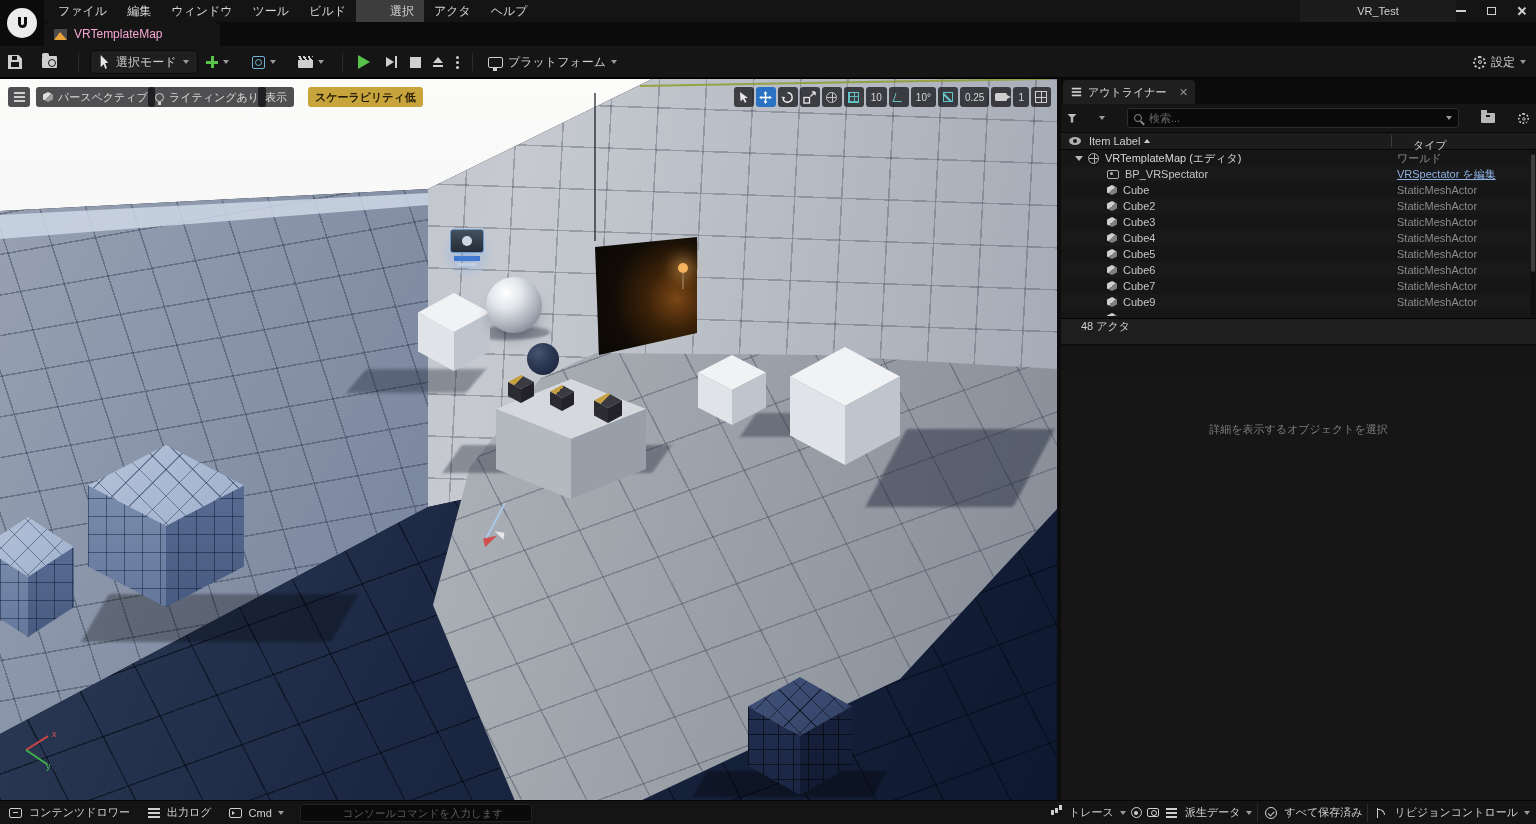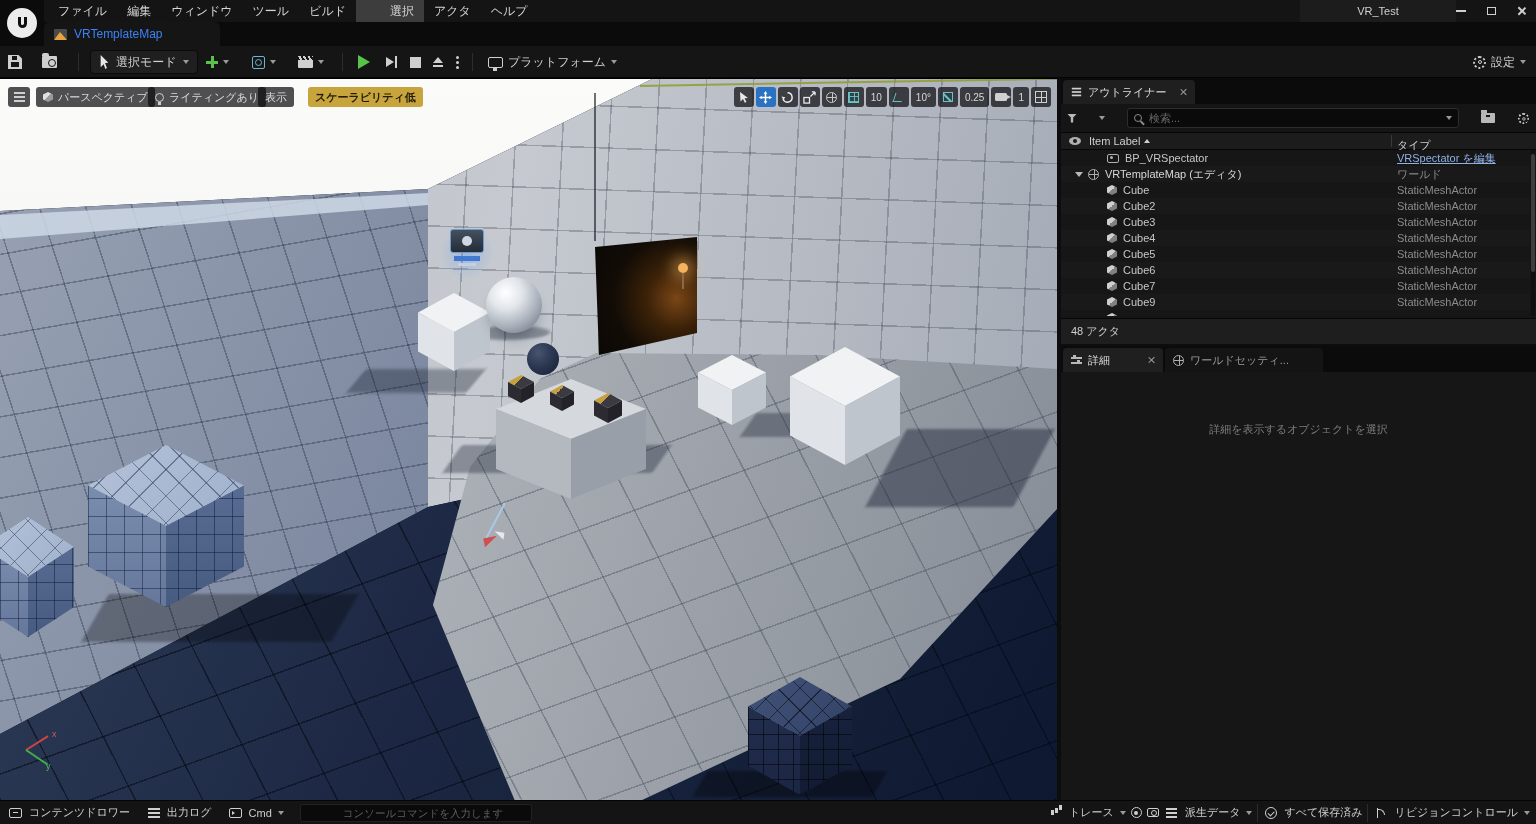--- a/index.html
+++ b/index.html
@@ -22,21 +22,21 @@
   .win-btn{width:30px;height:22px;display:flex;align-items:center;justify-content:center;}
   .ic-min{width:10px;height:2px;background:#cfcfcf;}
   .ic-max{width:9px;height:8px;border:1.5px solid #cfcfcf;}
   .ic-close{position:relative;width:10px;height:10px;}
   .ic-close::before,.ic-close::after{content:"";position:absolute;left:4.5px;top:0;width:1.5px;height:10px;background:#cfcfcf;}
   .ic-close::before{transform:rotate(45deg);} .ic-close::after{transform:rotate(-45deg);}
 
   
   .tabwell{position:absolute;left:0;top:22px;right:0;height:24px;background:#0b0b0b;}
   .asset-tab{position:absolute;left:44px;top:0;height:24px;width:176px;background:#151515;border-radius:6px 6px 0 0;
-             display:flex;align-items:center;gap:7px;padding:0 10px;font-size:12px;color:#3b82f6;}
+             display:flex;align-items:center;gap:7px;padding:0 10px;font-size:12px;color:#f9a8d4;}
   .ic-level{position:relative;width:13px;height:11px;background:#4a4a4a;overflow:hidden;border-radius:1px;flex:0 0 auto;}
   .ic-level::after{content:"";position:absolute;left:0;bottom:0;border-left:6px solid transparent;border-right:7px solid transparent;border-bottom:8px solid #e8a33d;}
 
   
   .toolbar{position:absolute;left:0;top:46px;right:0;height:32px;background:#151515;border-bottom:1px solid #050505;}
   .tb{position:absolute;top:0;height:32px;display:flex;align-items:center;gap:5px;color:#d0d0d0;font-size:12px;}
   .sep{width:1px;height:18px;background:#2c2c2c;}
   .mode-btn{display:flex;align-items:center;gap:6px;height:24px;padding:0 8px;background:#1f1f1f;border:1px solid #0a0a0a;border-radius:4px;}
   .caret{width:0;height:0;border-left:3.5px solid transparent;border-right:3.5px solid transparent;border-top:4px solid #9a9a9a;}
   .ic-floppy{position:relative;width:14px;height:14px;background:#cfcfcf;clip-path:polygon(0 0,75% 0,100% 25%,100% 100%,0 100%);}
@@ -199,41 +199,41 @@
   .srch input::placeholder{color:#6a6a6a;}
   .ic-mag{position:relative;width:8px;height:8px;border:1.5px solid #8a8a8a;border-radius:50%;flex:0 0 auto;}
   .ic-mag::after{content:"";position:absolute;right:-4px;bottom:-2px;width:5px;height:1.5px;background:#8a8a8a;transform:rotate(45deg);}
   .ic-folderplus{position:relative;width:14px;height:10px;background:#b8b8b8;border-radius:1px;}
   .ic-folderplus::before{content:"";position:absolute;top:-3px;left:0;width:6px;height:3px;background:#b8b8b8;}
   .ic-folderplus::after{content:"";position:absolute;left:5px;top:2px;width:4px;height:1.5px;background:#151515;box-shadow:0 0 0 0 #151515;}
   .o-header{position:absolute;left:0;top:54px;right:0;height:18px;background:#1c1c1c;border-top:1px solid #060606;border-bottom:1px solid #060606;
             display:flex;align-items:center;font-size:11px;color:#cfcfcf;}
   .o-header::after{content:"";position:absolute;left:330px;top:2px;bottom:2px;width:1px;background:#3a3a3a;}
   .o-header .hl{margin-left:8px;display:flex;align-items:center;gap:4px;}
-  .o-header .ht{position:absolute;left:336px;margin-top:8px;}
+  .o-header .ht{position:absolute;left:352px;margin-top:8px;}
   .o-header .eyewrap{margin-left:8px;display:flex;}
   .sortup{width:0;height:0;border-left:3.5px solid transparent;border-right:3.5px solid transparent;border-bottom:4px solid #cfcfcf;}
   .o-rows{position:absolute;left:0;top:72px;right:6px;height:166px;overflow:hidden;}
   .orow{position:relative;height:16px;display:flex;align-items:center;font-size:11px;color:#c6c6c6;padding-left:46px;}
   .orow:nth-child(odd){background:#161616;} .orow:nth-child(even){background:#191919;}
   .orow.root{padding-left:14px;color:#d8d8d8;}
   .orow .typ{position:absolute;left:336px;color:#8b8b8b;white-space:nowrap;}
   .orow .typ.link{color:#8fb1e3;text-decoration:underline;}
   .crt{width:0;height:0;border-left:4px solid transparent;border-right:4px solid transparent;border-top:5px solid #b8b8b8;margin-right:5px;flex:0 0 auto;}
   .ic-world{position:relative;width:11px;height:11px;border:1.5px solid #b0b0b0;border-radius:50%;margin-right:6px;flex:0 0 auto;}
   .ic-world::before{content:"";position:absolute;left:50%;top:0;bottom:0;width:1px;background:#b0b0b0;}
   .ic-world::after{content:"";position:absolute;top:50%;left:0;right:0;height:1px;background:#b0b0b0;}
   .ic-spect{position:relative;width:12px;height:9px;border:1.5px solid #b0b0b0;border-radius:2px;margin-right:6px;flex:0 0 auto;}
   .ic-spect::after{content:"";position:absolute;left:2px;top:1.5px;width:3px;height:3px;background:#b0b0b0;border-radius:50%;}
   .ic-cubesm2{width:10px;height:10px;margin-right:6px;background:linear-gradient(135deg,#cfcfcf 50%,#808080 50%);
      clip-path:polygon(50% 0,100% 25%,100% 75%,50% 100%,0 75%,0 25%);flex:0 0 auto;}
   .o-scroll{position:absolute;right:1px;top:72px;width:4px;height:166px;background:#101010;border-radius:2px;}
   .o-thumb{position:absolute;left:0;top:4px;width:4px;height:118px;background:#3d3d3d;border-radius:2px;}
   .o-footer{position:absolute;left:0;bottom:0;right:0;height:26px;background:#1e1e1e;border-top:1px solid #060606;
-            display:flex;align-items:center;font-size:11px;color:#cfcfcf;padding-left:10px;}
+            display:flex;font-size:11px;color:#cfcfcf;padding-left:20px;}
 
   
   .details{position:absolute;left:1061px;top:346px;width:475px;height:454px;background:#151515;}
   .d-body{position:absolute;left:0;top:26px;right:0;bottom:0;background:#161616;}
   .d-msg{position:absolute;left:0;right:0;top:50px;text-align:center;font-size:11px;color:#7d7d7d;}
   .ic-sliders{position:relative;width:11px;height:10px;flex:0 0 auto;}
   .ic-sliders::before{content:"";position:absolute;left:0;right:0;top:2px;height:1.5px;background:#b8b8b8;box-shadow:0 5px 0 #b8b8b8;}
   .ic-sliders::after{content:"";position:absolute;left:2px;top:0;width:3px;height:4px;background:#b8b8b8;box-shadow:4px 5px 0 #b8b8b8;}
 
   
@@ -560,32 +560,32 @@
       <span class="eyewrap">
           <span class="ic-eye"></span>
         </span>
       <span class="hl">
         <span>Item Label</span>
         <span class="sortup"></span>
       </span>
       <span class="ht">タイプ</span>
     </div>
     <div class="o-rows">
-      <div class="orow">
-        <span class="ic-spect"></span>
-        <span class="lbl">BP_VRSpectator</span>
-        <span class="typ link">VRSpectator を編集</span>
-      </div>
       <div class="orow root">
         <span class="crt"></span>
         <span class="ic-world"></span>
         <span class="lbl">VRTemplateMap (エディタ)</span>
         <span class="typ">ワールド</span>
       </div>
       <div class="orow">
+        <span class="ic-spect"></span>
+        <span class="lbl">BP_VRSpectator</span>
+        <span class="typ link">VRSpectator を編集</span>
+      </div>
+      <div class="orow">
         <span class="ic-cubesm2"></span>
         <span class="lbl">Cube</span>
         <span class="typ">StaticMeshActor</span>
       </div>
       <div class="orow">
         <span class="ic-cubesm2"></span>
         <span class="lbl">Cube2</span>
         <span class="typ">StaticMeshActor</span>
       </div>
       <div class="orow">
@@ -624,31 +624,20 @@
     </div>
     <div class="o-scroll">
         <div class="o-thumb"></div>
       </div>
     <div class="o-footer">
       <span>48 アクタ</span>
     </div>
   </div>
 
   <div class="details">
-    <div class="p-tabs">
-      <div class="p-tab" style="left:2px;width:100px;">
-        <span class="ic-sliders"></span>
-        <span style="flex:1;">詳細</span>
-        <span class="ic-x"></span>
-      </div>
-      <div class="p-tab inactive" style="left:104px;width:158px;">
-        <span class="ic-world" style="margin-right:0;"></span>
-        <span>ワールドセッティ...</span>
-      </div>
-    </div>
     <div class="d-body">
       <div class="d-msg">詳細を表示するオブジェクトを選択</div>
     </div>
   </div>
 
   <div class="statusbar">
     <div class="sb-left">
       <span class="sb-item">
         <span class="iwrap">
             <span class="ic-drawer"></span>

